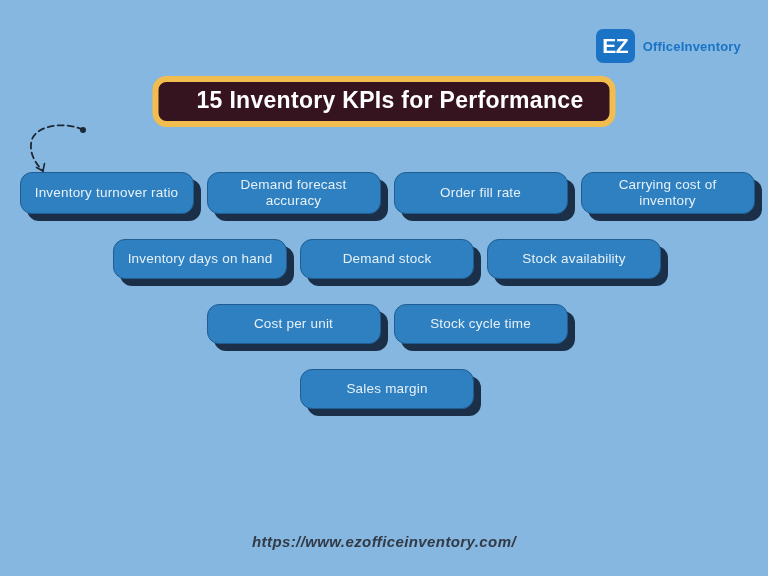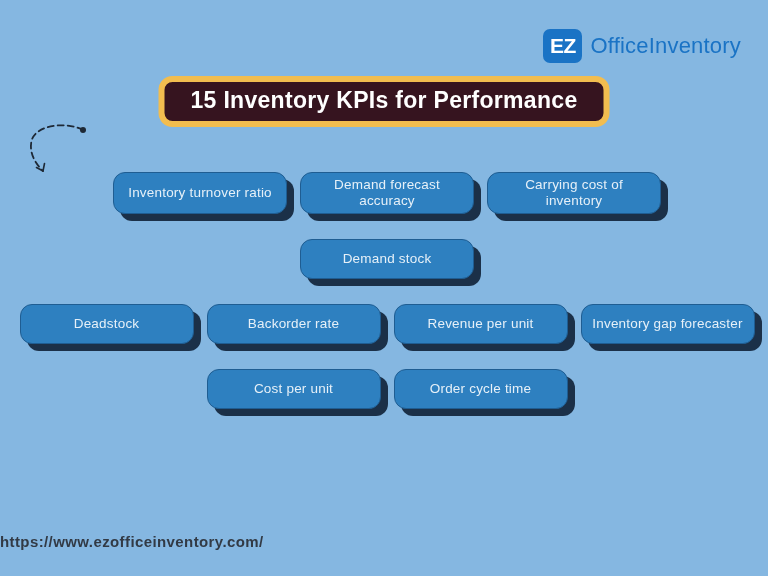--- a/index.html
+++ b/index.html
@@ -25,30 +25,30 @@
     display:flex;align-items:center;gap:8px;
   }
   .logo-badge{
     width:39px;height:34px;border-radius:7px;
     background:var(--brand);
     color:#ffffff;font-weight:bold;font-size:21px;
     display:flex;align-items:center;justify-content:center;
     letter-spacing:-0.5px;
   }
   .logo-name{
-    color:var(--brand);font-weight:normal;font-size:22px;letter-spacing:0.2px;
+    color:var(--brand);font-weight:bold;font-size:13px;letter-spacing:0.2px;
   }
 
   
   .title-banner{
     position:absolute;top:76px;left:50%;transform:translateX(-50%);
     background:var(--title-bg);
     border:6px solid var(--title-border);
     border-radius:14px;
-    padding:5px 26px 7px 26px;
+    padding:5px 26px 7px 38px;
     white-space:nowrap;
   }
   .title-banner h1{
     color:#ffffff;font-size:23px;font-weight:bold;letter-spacing:0.3px;
   }
 
   
   .arrow{position:absolute;left:22px;top:124px;}
 
   
@@ -66,21 +66,22 @@
     box-shadow:7px 7px 0 var(--btn-shadow);
     color:#e6f0f8;font-family:"Liberation Sans",sans-serif;
     font-size:13.5px;line-height:1.18;letter-spacing:0.2px;
     display:flex;align-items:center;justify-content:center;text-align:center;
     padding:4px 10px;cursor:pointer;
   }
 
   
   .footer-url{
     position:absolute;bottom:26px;left:0;width:100%;
-    color:var(--ink);font-weight:bold;font-size:15px;letter-spacing:0.4px;
+    text-align:center;
+    color:var(--ink);font-weight:bold;font-size:15px;letter-spacing:0.4px;font-style:italic;
   }
 </style>
 </head>
 <body>
 
 <div class="canvas">
 
   <div class="logo">
     <div class="logo-badge">EZ</div>
     <div class="logo-name">OfficeInventory</div>
@@ -93,32 +94,32 @@
   <svg class="arrow" width="72" height="54" viewBox="0 0 72 54" fill="none">
     <path d="M61,6 C44,-3 13,1 9.5,17 C7,29 13,39 21,47" stroke="#1e2936" stroke-width="1.8" fill="none" stroke-dasharray="6 4" stroke-linecap="round"></path>
     <circle cx="61" cy="6" r="3" fill="#1e2936"></circle>
     <path d="M14.5,43.5 L21,47 L22.5,39.5" stroke="#1e2936" stroke-width="1.6" fill="none" stroke-linecap="round" stroke-linejoin="round"></path>
   </svg>
 
   <div class="kpi-grid">
       <div class="kpi-row">
         <button class="kpi">Inventory turnover ratio</button>
         <button class="kpi">Demand forecast accuracy</button>
+        <button class="kpi">Order fill rate</button>
         <button class="kpi">Carrying cost of inventory</button>
       </div>
       <div class="kpi-row">
+        <button class="kpi">Inventory days on hand</button>
         <button class="kpi">Demand stock</button>
-      </div>
-      <div class="kpi-row">
-        <button class="kpi">Deadstock</button>
-        <button class="kpi">Backorder rate</button>
-        <button class="kpi">Revenue per unit</button>
-        <button class="kpi">Inventory gap forecaster</button>
+        <button class="kpi">Stock availability</button>
       </div>
       <div class="kpi-row">
         <button class="kpi">Cost per unit</button>
-        <button class="kpi">Order cycle time</button>
+        <button class="kpi">Stock cycle time</button>
+      </div>
+      <div class="kpi-row">
+        <button class="kpi">Sales margin</button>
       </div>
     </div>
 
   <div class="footer-url">https://www.ezofficeinventory.com/</div>
 
 </div>
 
 </body></html>

